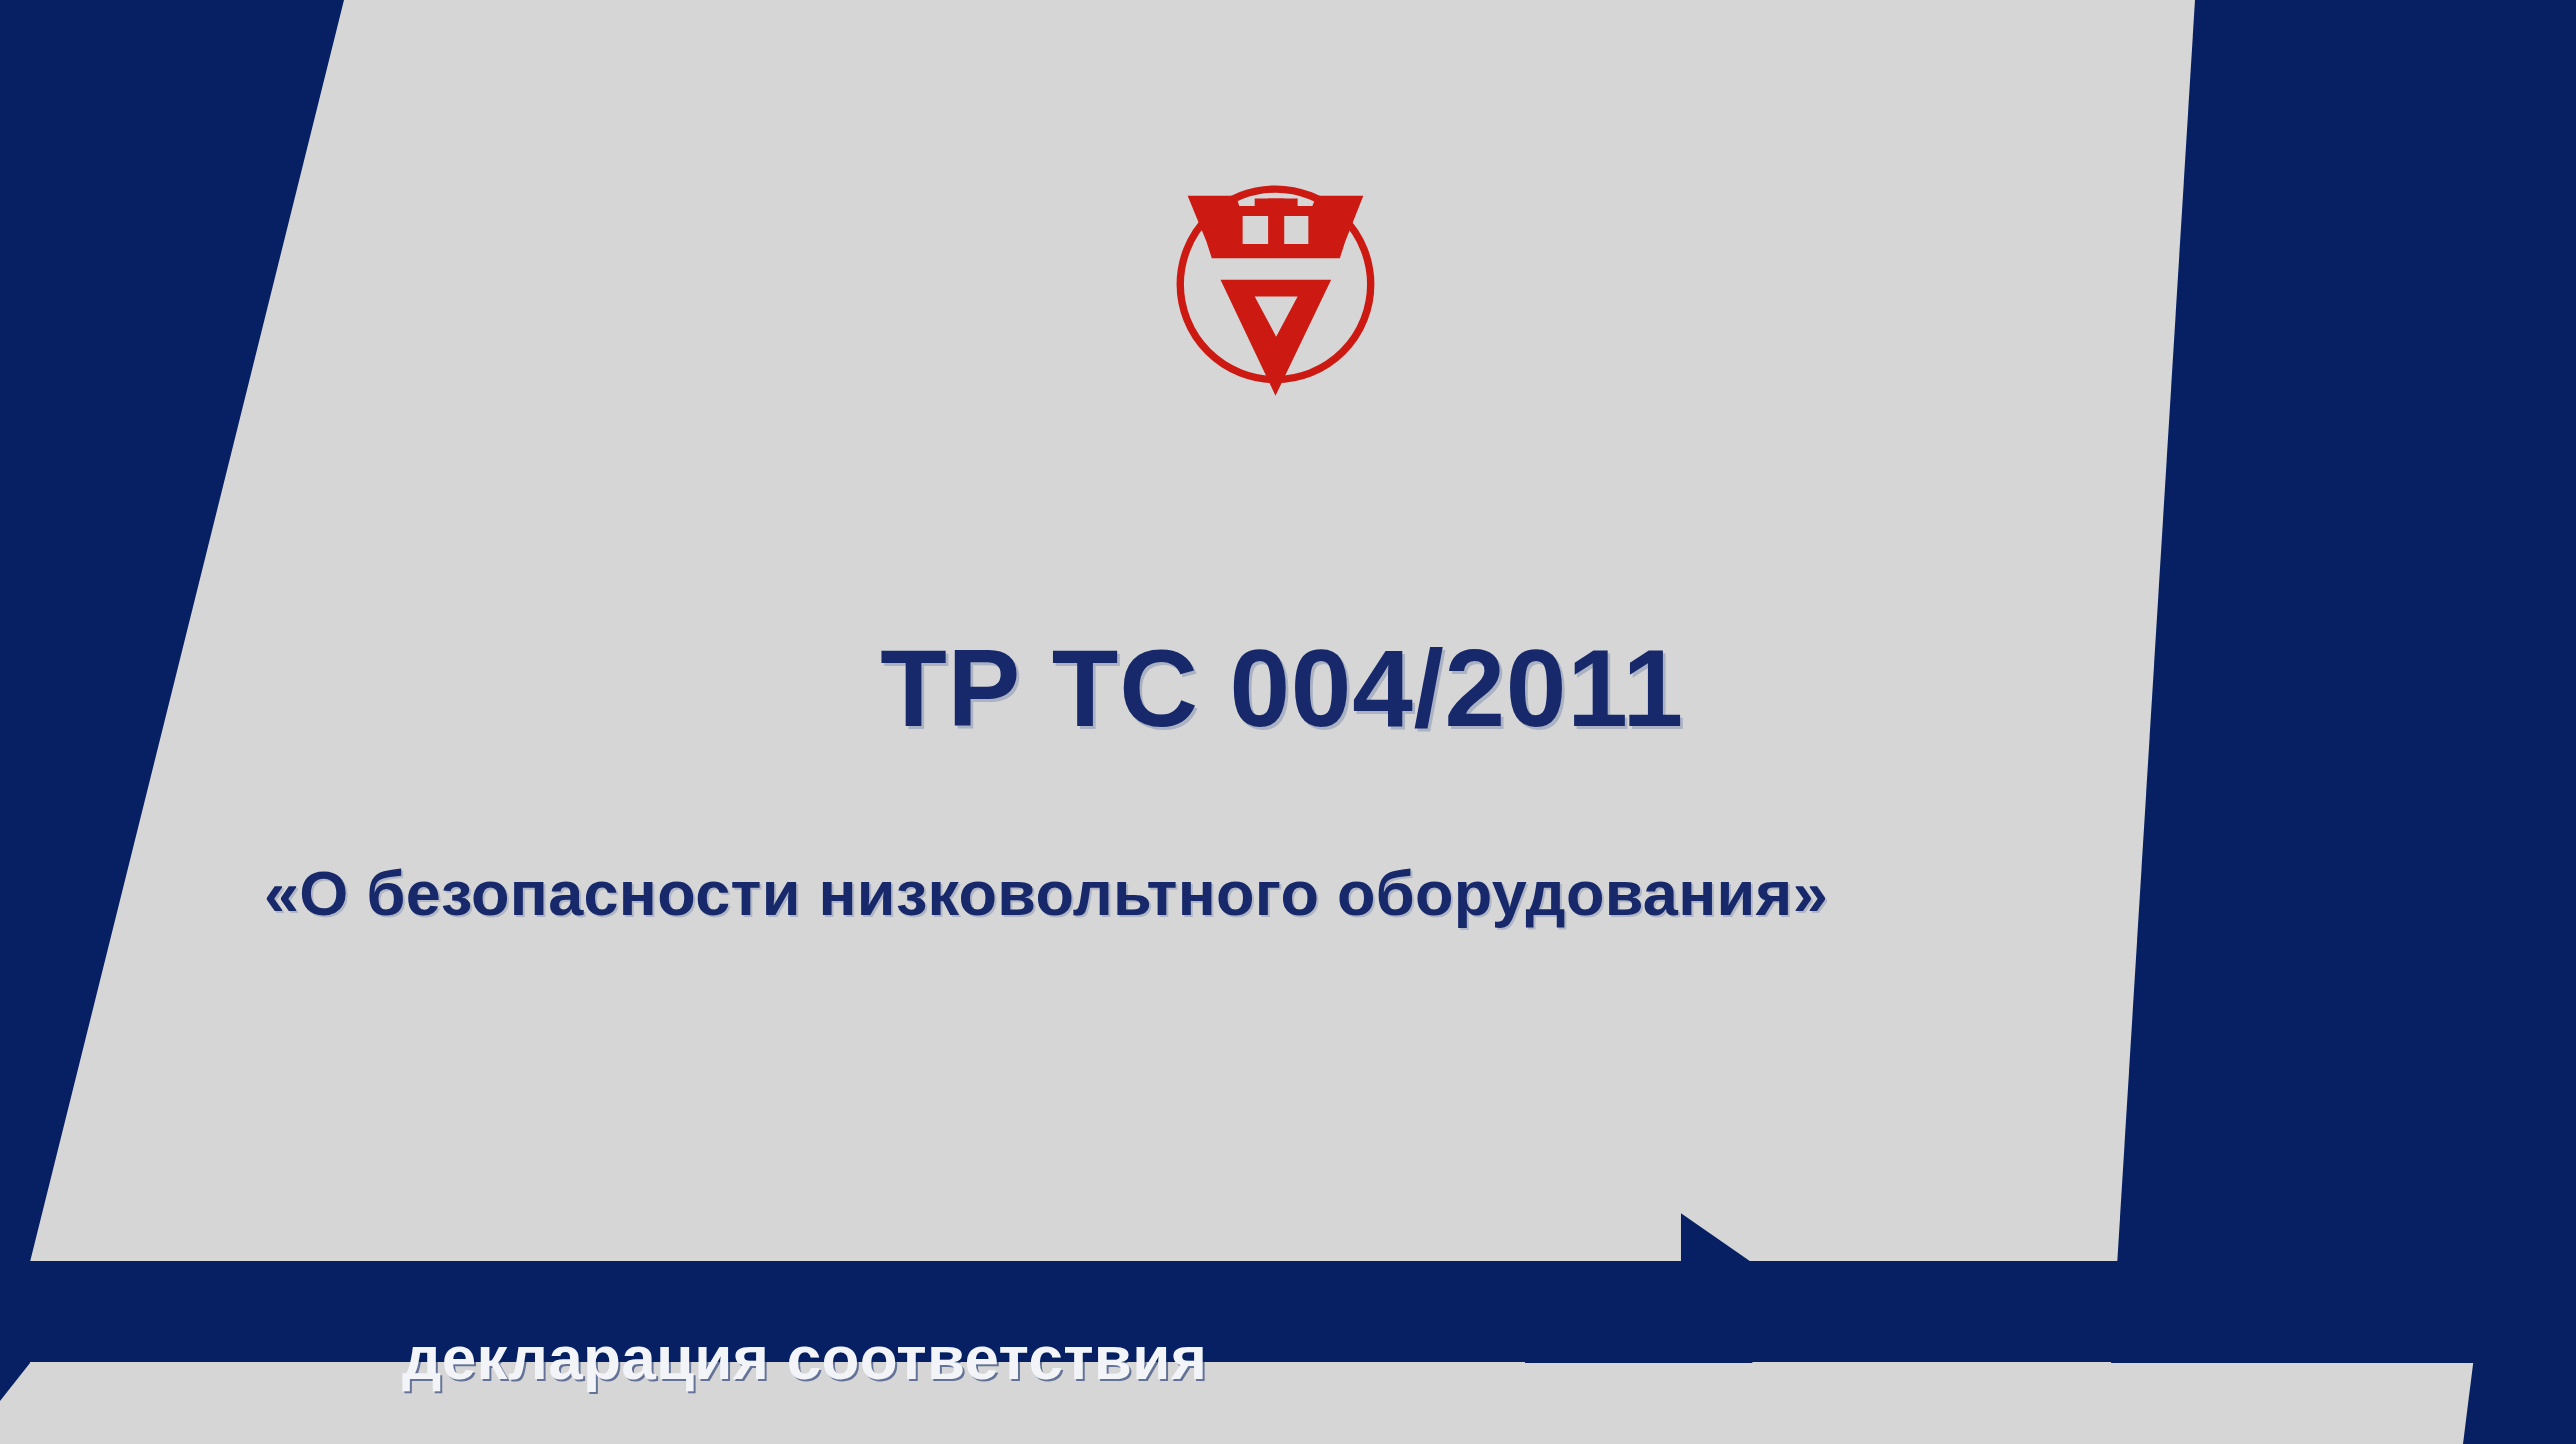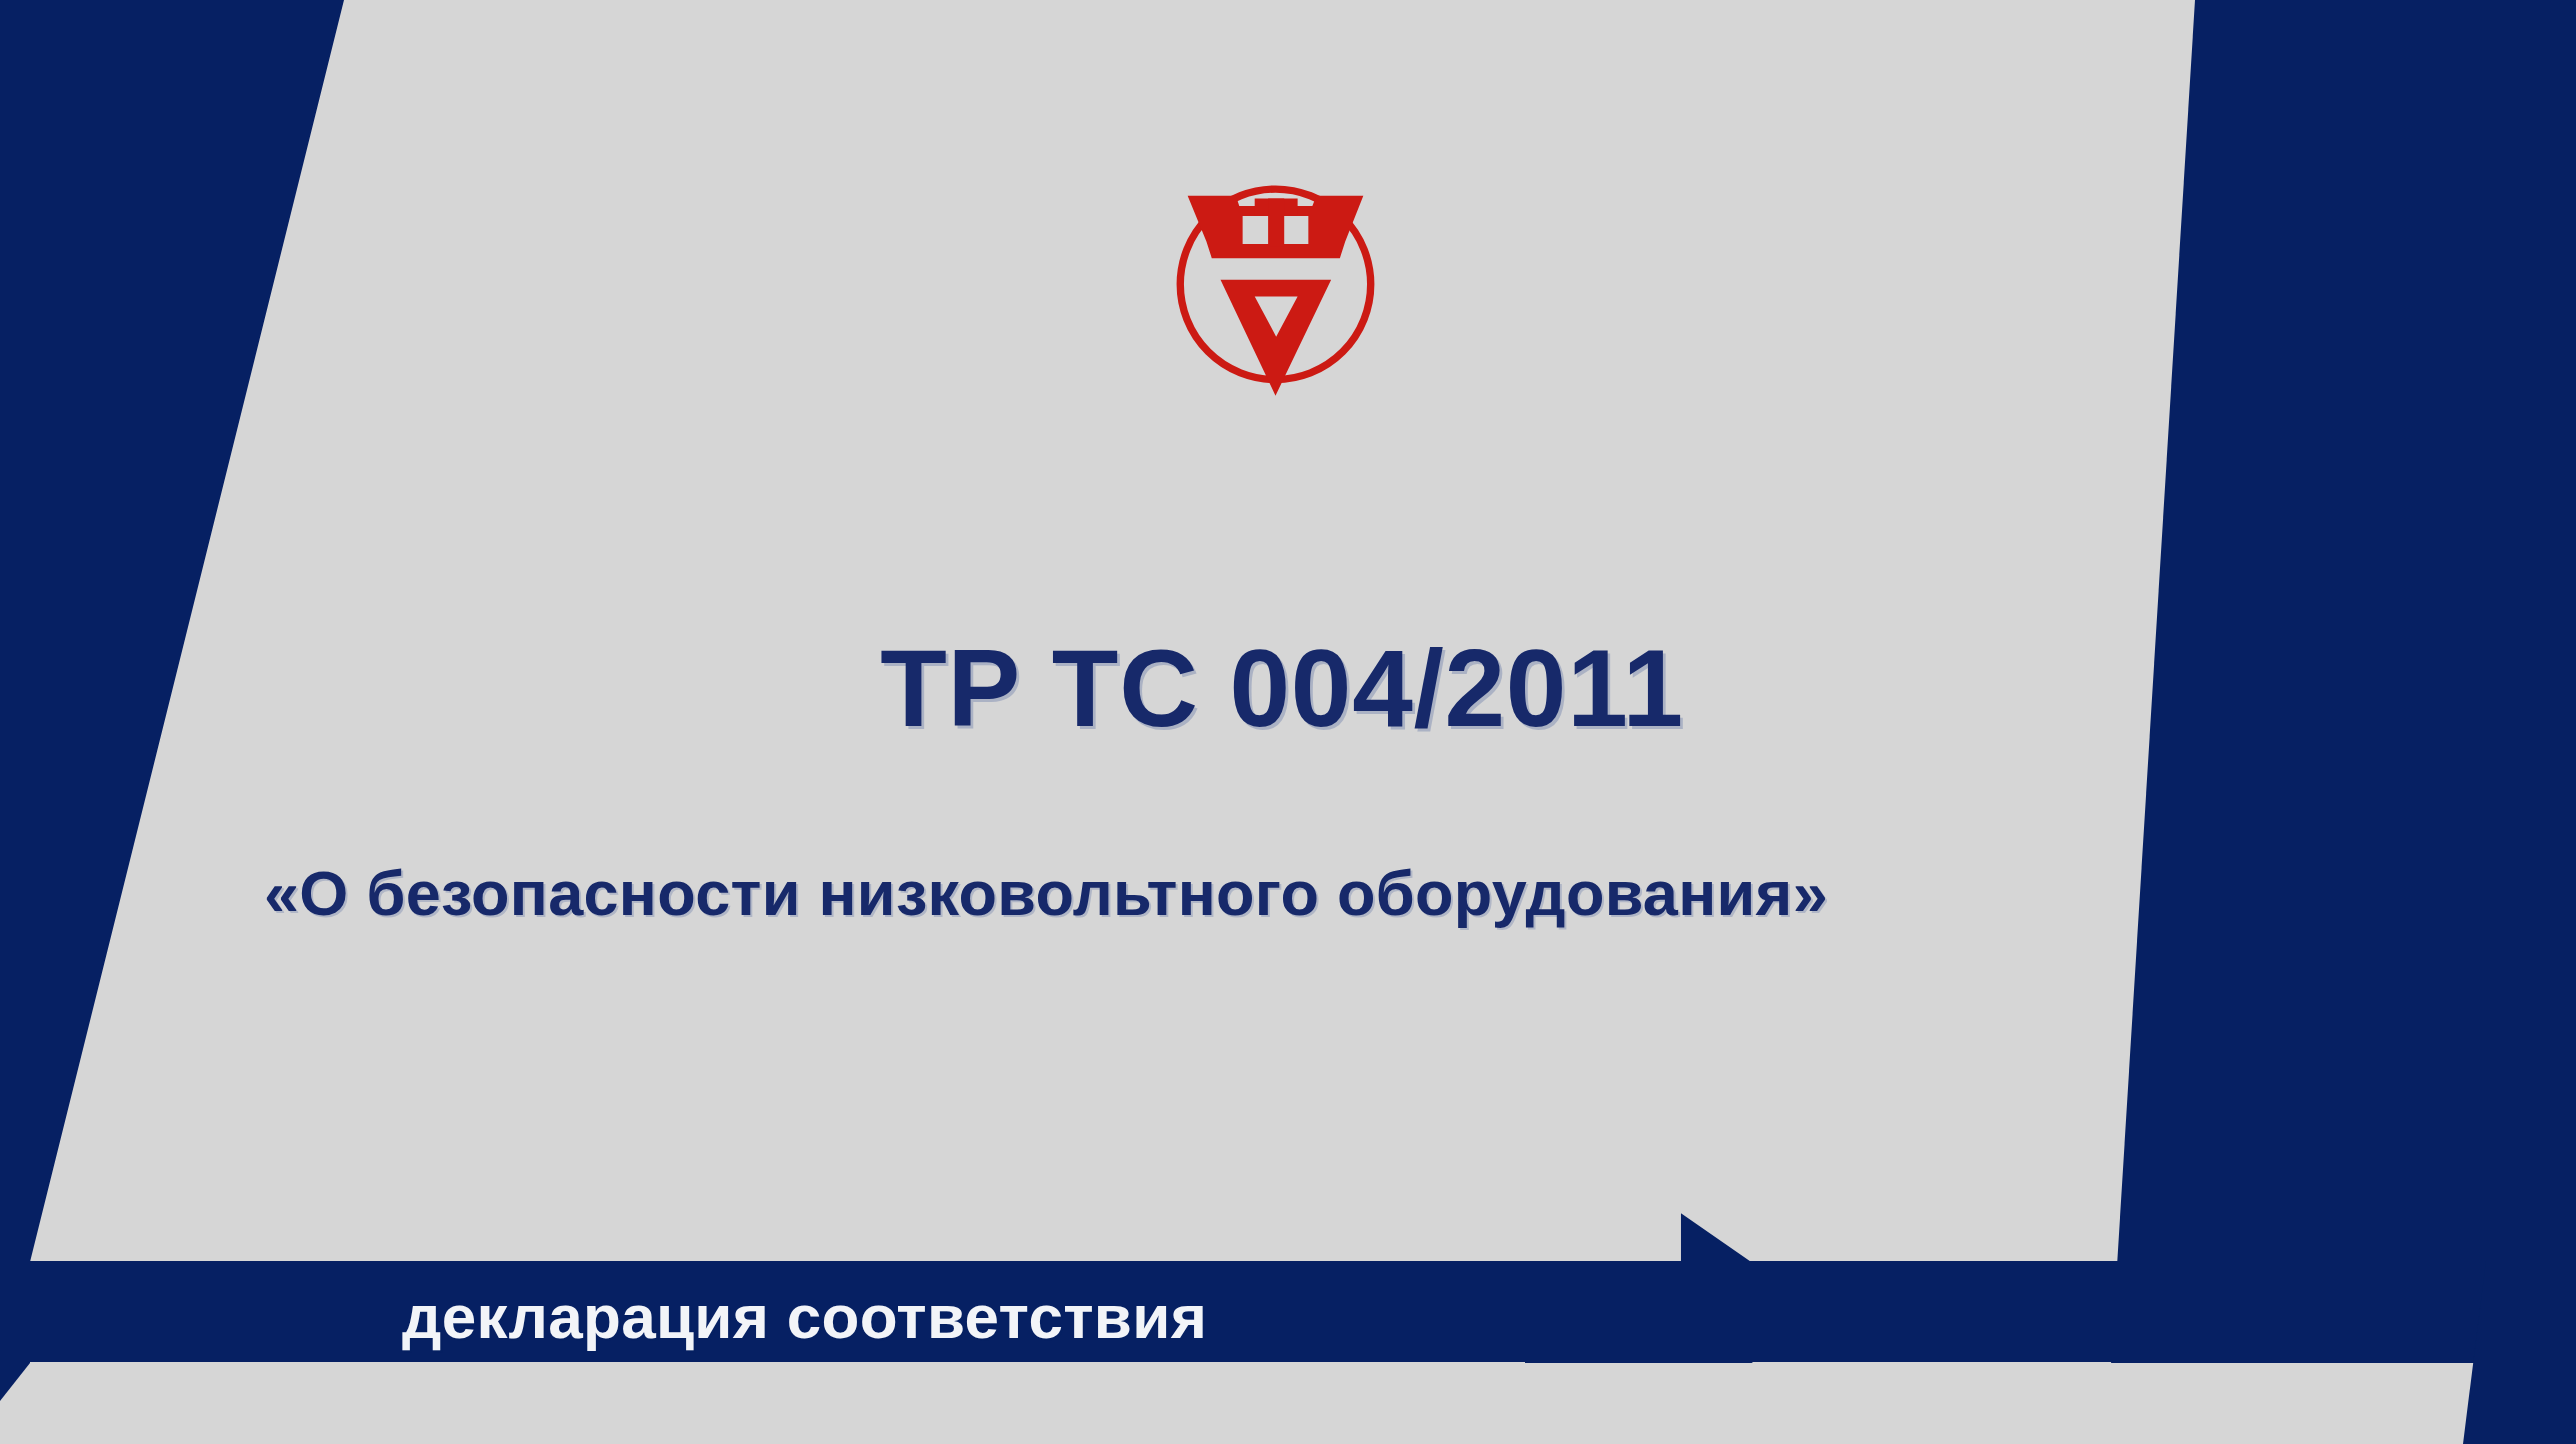--- a/index.html
+++ b/index.html
@@ -83,21 +83,21 @@
     top: 1363px;
     width: 40px;
     height: 40px;
     background: #062063;
     clip-path: polygon(0 0, 30px 0, 0 38px);
   }
 
   .banner-label {
     position: absolute;
     left: 402px;
-    top: 1281px;
+    top: 1322px;
     font-size: 62px;
     font-weight: bold;
     color: #f2f4f8;
     letter-spacing: 0.3px;
     white-space: nowrap;
     text-shadow: 2px 2px 0 rgba(6,32,99,0.55);
   }
 
   
 

